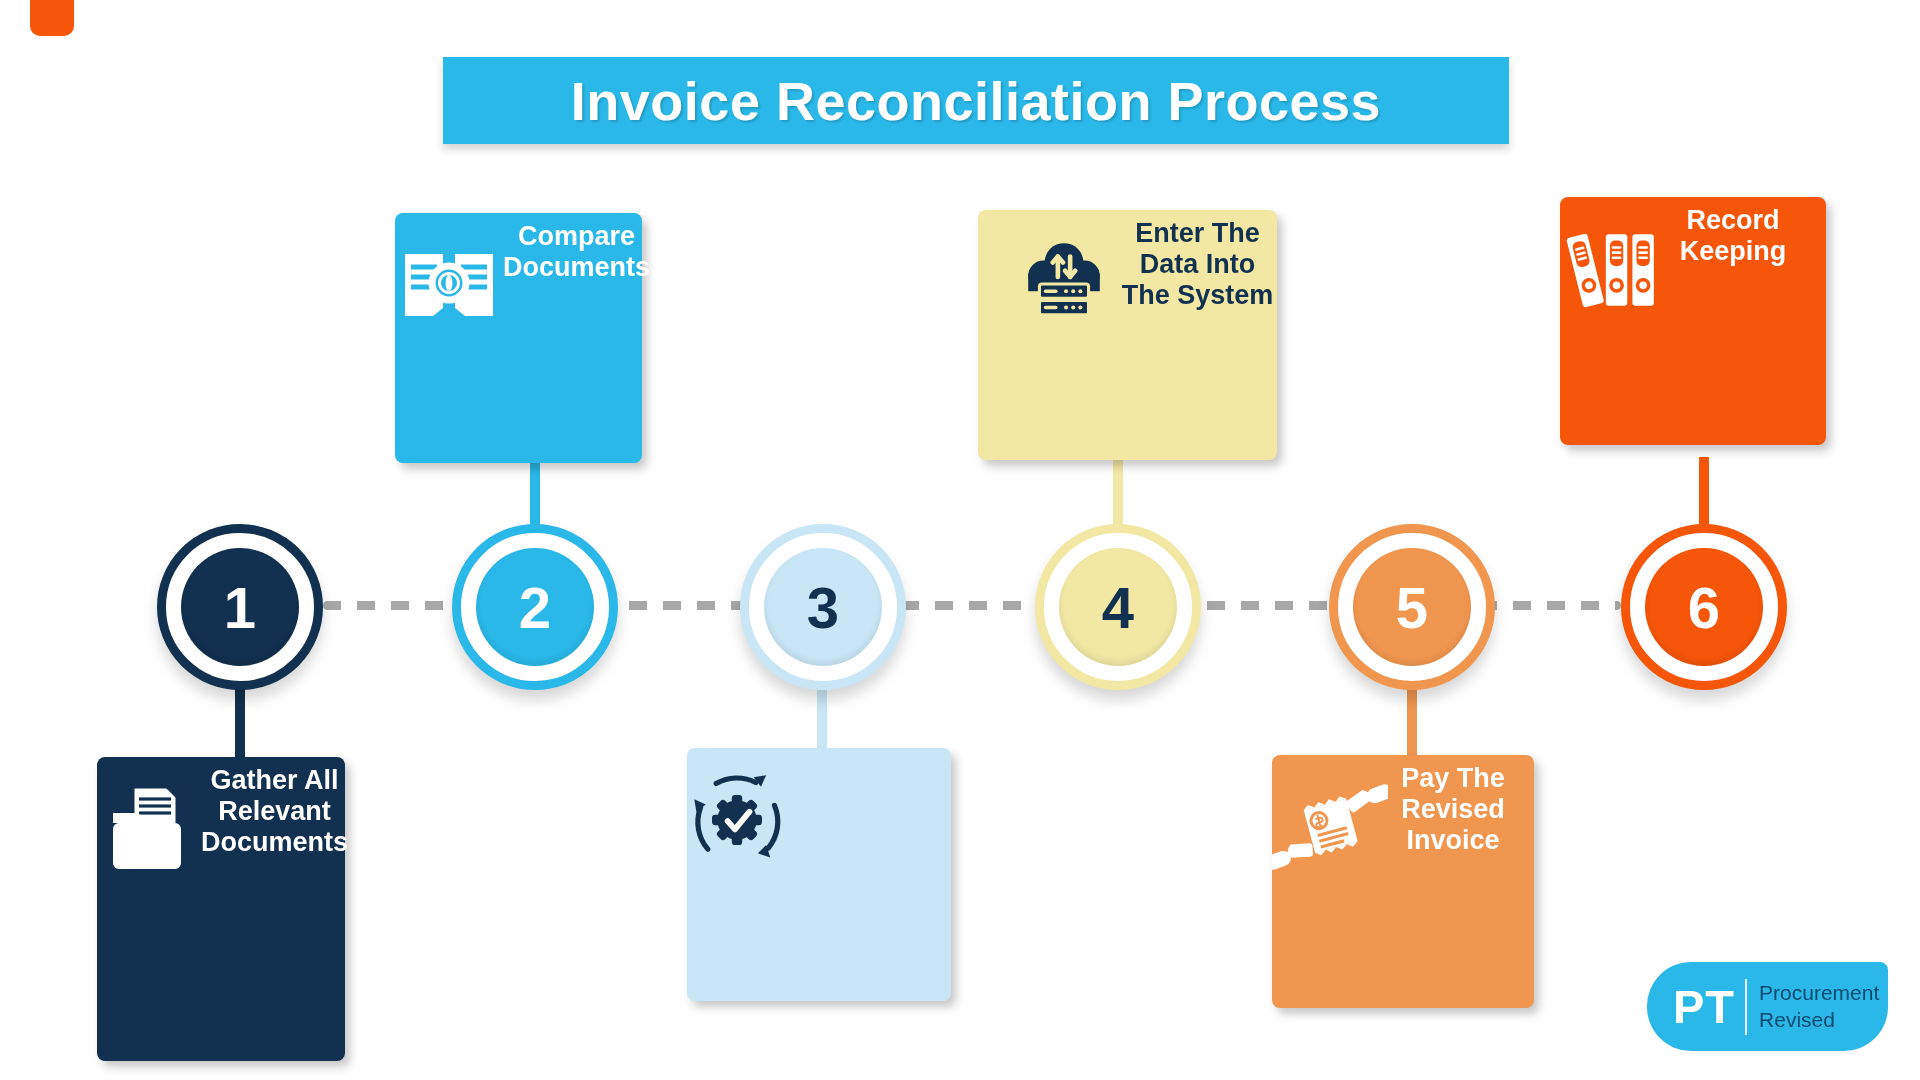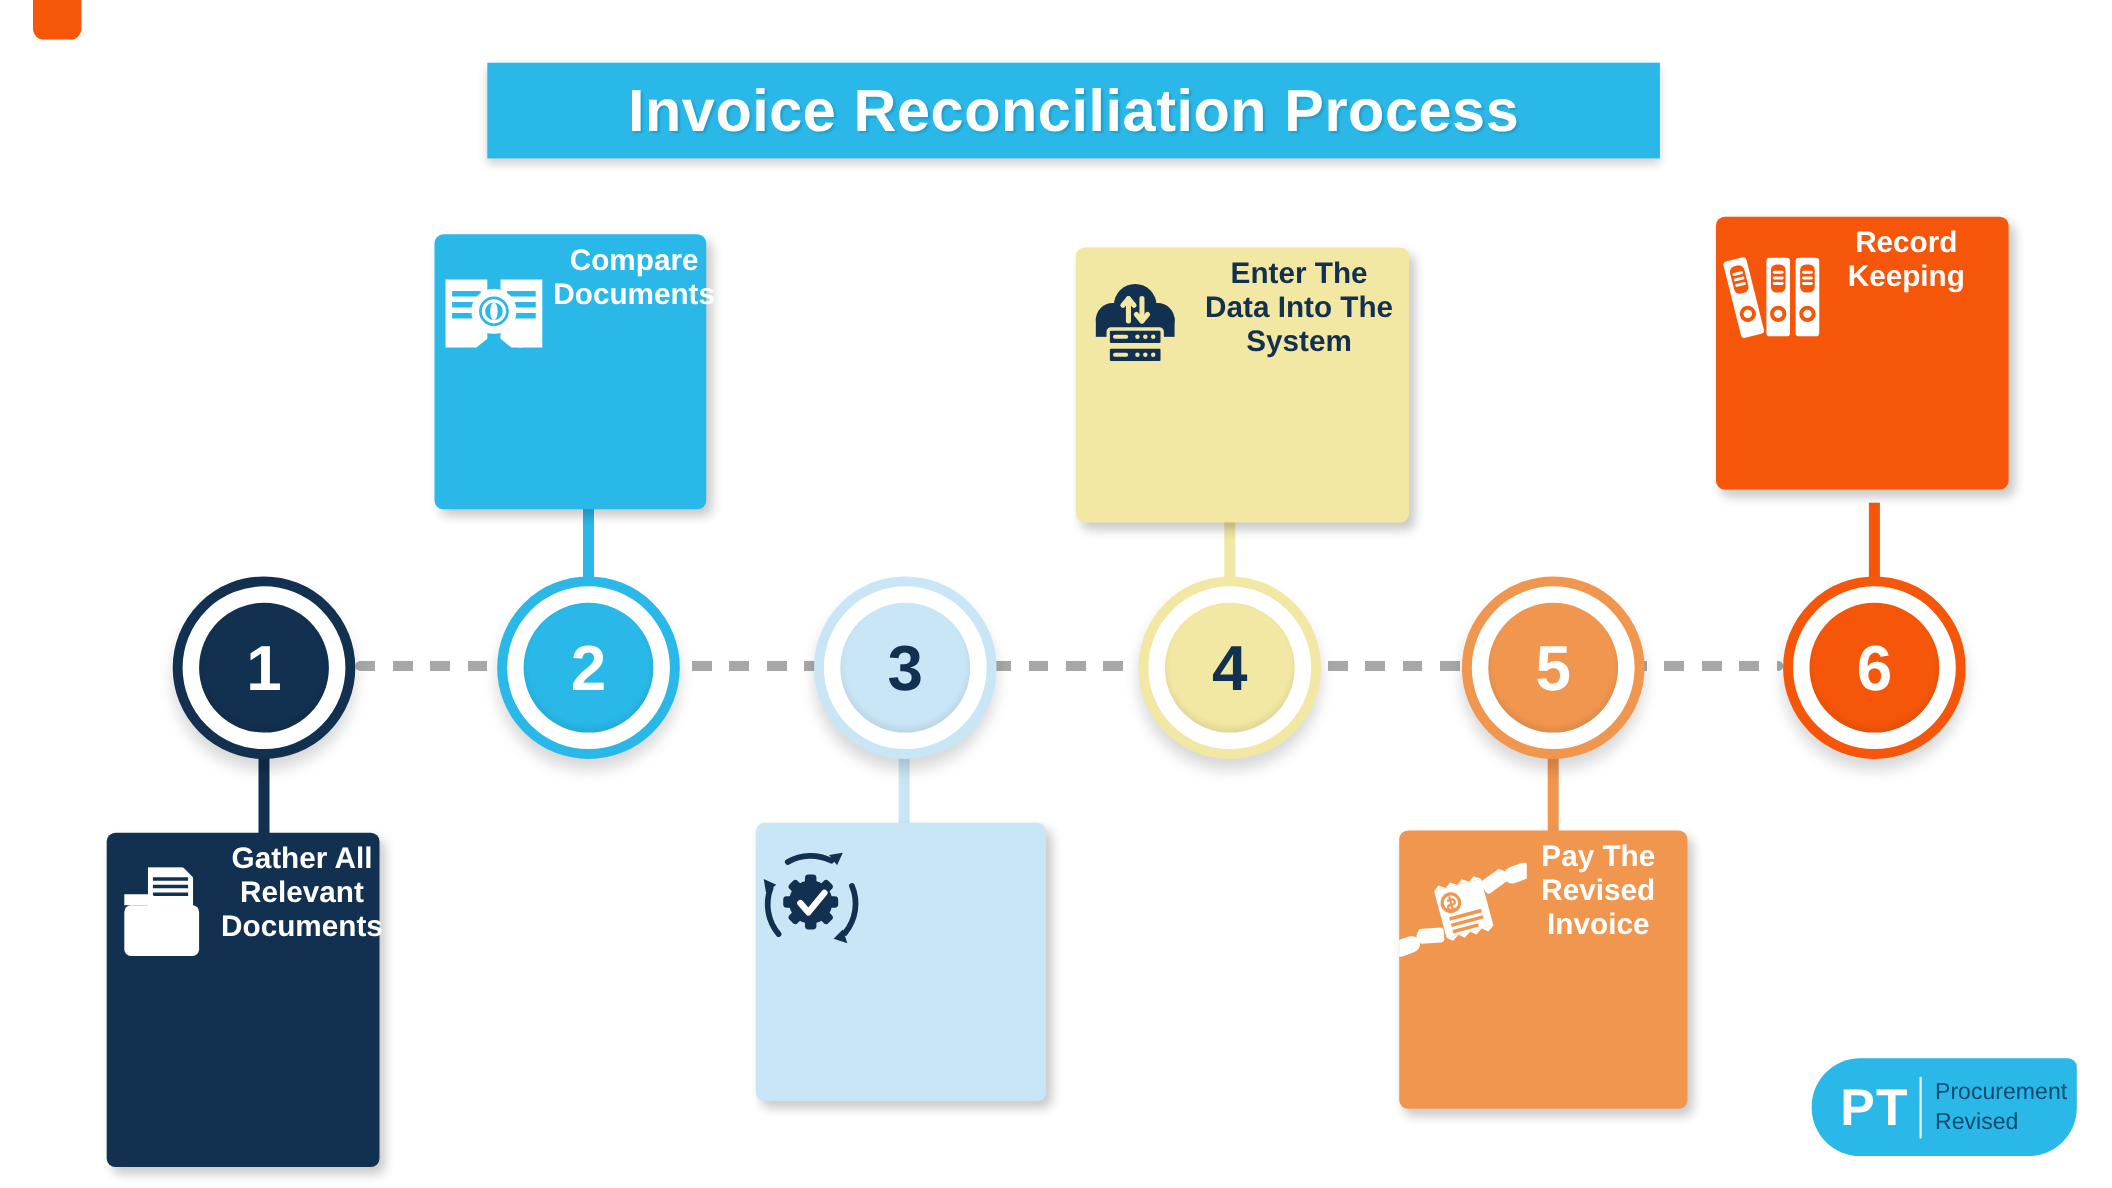--- a/index.html
+++ b/index.html
@@ -21,21 +21,21 @@
 
   
   .box{position:absolute;border-radius:8px;display:flex;flex-direction:row;align-items:flex-start;
        box-shadow:5px 6px 10px rgba(0,0,0,0.22);z-index:2;}
   .box .iconwrap{margin-top:24px;display:flex;align-items:center;justify-content:center;height:96px;}
   .box .label{font-weight:bold;font-size:27px;text-align:center;line-height:1.14;margin-top:8px;}
 
   .b1{left:97px;top:757px;width:248px;height:304px;background:#12304f;}
   .b2{left:395px;top:213px;width:247px;height:250px;background:#29b8e8;}
   .b3{left:687px;top:748px;width:264px;height:253px;background:#c9e6f6;}
-  .b4{left:978px;top:225px;width:303px;height:250px;background:#f2e8a4;}
+  .b4{left:978px;top:210px;width:267px;height:250px;background:#f2e8a4;padding-left:32px;}
   .b5{left:1272px;top:755px;width:262px;height:253px;background:#f0964f;}
   .b6{left:1560px;top:197px;width:266px;height:248px;background:#f5560a;}
   .b1 .label,.b2 .label,.b5 .label,.b6 .label{color:#ffffff;}
   .b3 .label,.b4 .label{color:#12304f;}
   .b1 .label{width:170px;} .b2 .label{width:160px;} .b3 .label{width:210px;}
   .b4 .label{width:190px;} .b5 .label{width:130px;} .b6 .label{width:130px;}
 
   
   .stem{position:absolute;width:10px;z-index:1;}
   .st1{left:235px;top:683px;height:78px;background:#12304f;}

